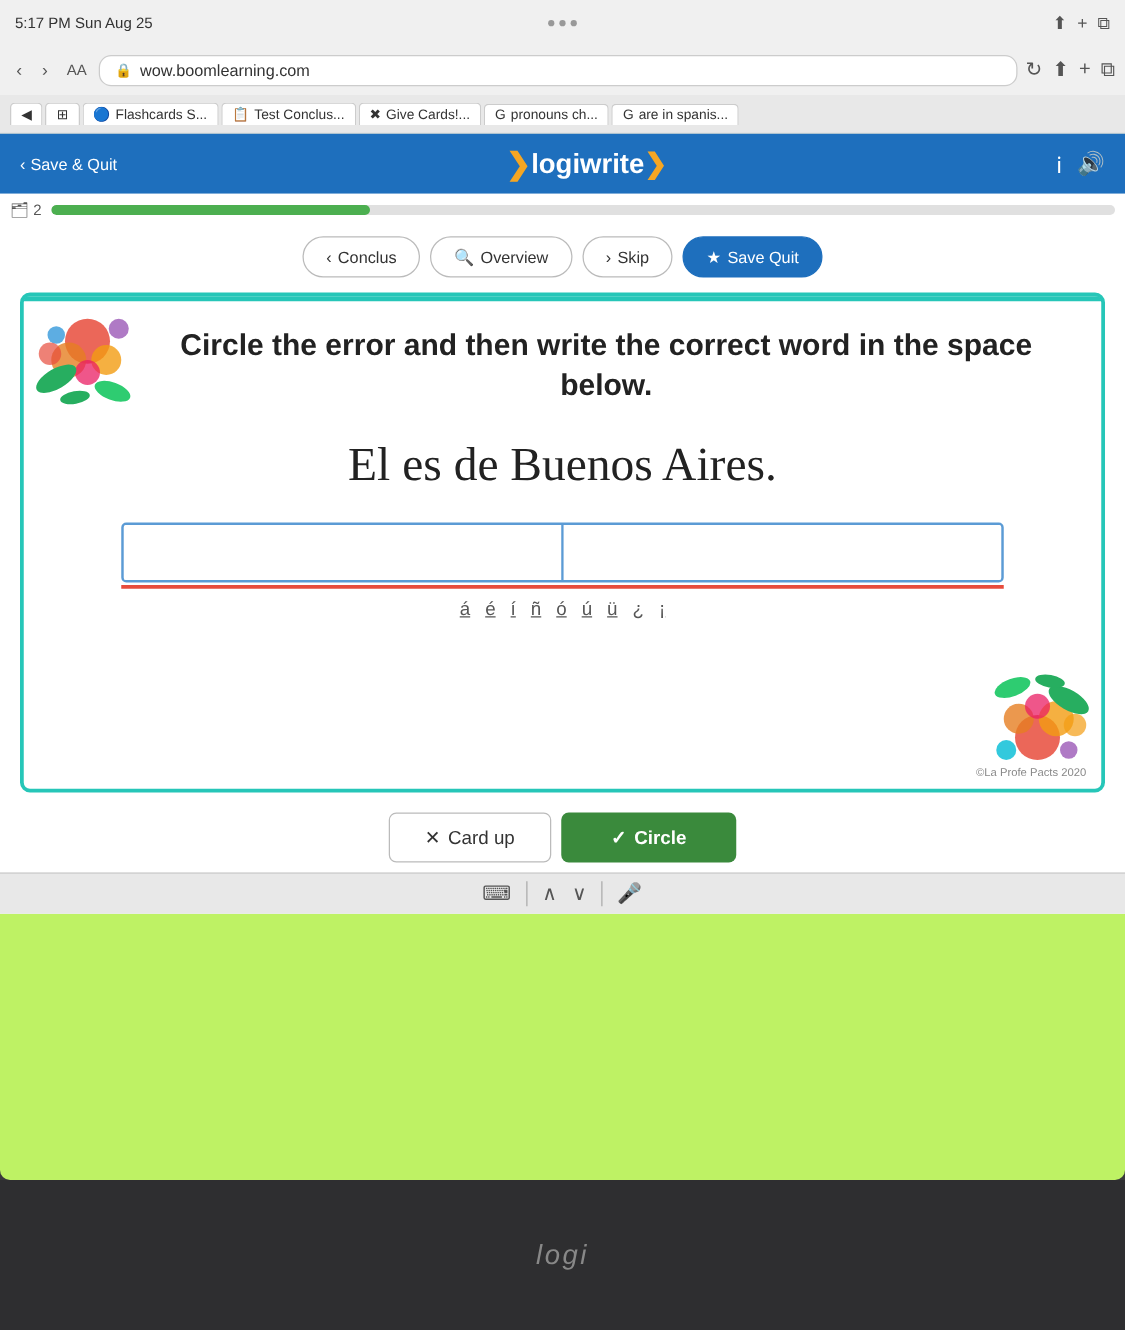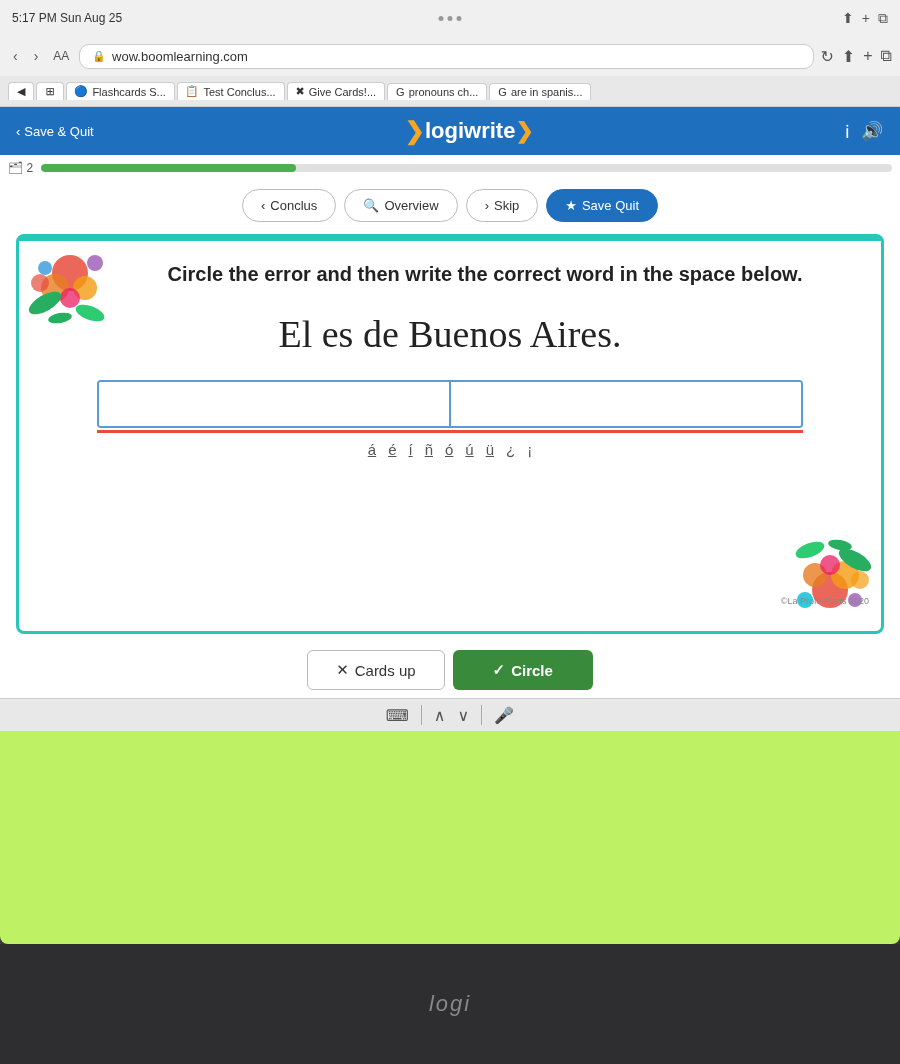--- a/index.html
+++ b/index.html
@@ -311,21 +311,21 @@
     .flower-bottom-right {
       position: absolute;
       bottom: -4px;
       right: -4px;
       width: 120px;
       height: 120px;
     }
 
     
     .card-instruction {
-      font-size: 20px;
+      font-size: 24px;
       font-weight: 700;
       color: #222;
       text-align: center;
       margin: 8px 0 8px 80px;
       line-height: 1.35;
       padding-right: 10px;
     }
 
     .card-sentence {
       font-size: 38px;
@@ -388,21 +388,21 @@
     .special-char {
       font-size: 15px;
       color: #555;
       cursor: pointer;
       text-decoration: underline;
     }
 
     
     .watermark {
       position: absolute;
-      bottom: 25px;
+      bottom: 8px;
       right: 12px;
       font-size: 9px;
       color: #888;
     }
 
     
     .bottom-actions {
       display: flex;
       gap: 8px;
       padding: 8px 16px;
@@ -643,21 +643,21 @@
             </div>
           </div>
         </div>
 
         <div class="watermark">©La Profe Pacts 2020</div>
       </div>
 
       <div class="bottom-actions">
         <button class="give-up-btn">
           <span>✕</span>
-          <span>Cards up</span>
+          <span>Card up</span>
         </button>
         <button class="submit-btn">
           <span>✓</span>
           <span>Circle</span>
         </button>
       </div>
 
       <div class="keyboard-toolbar">
         <span class="kb-toolbar-btn">⌨</span>
         <div class="kb-divider"></div>

